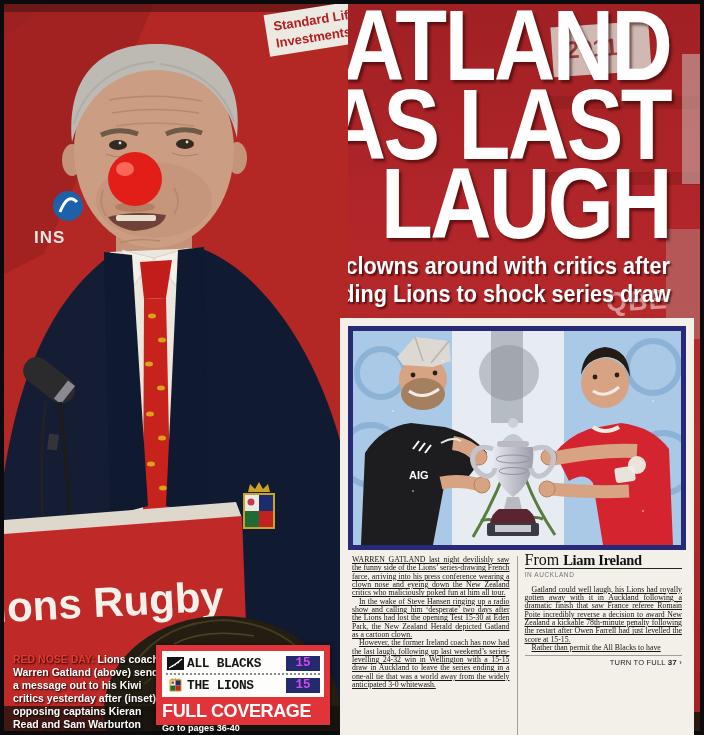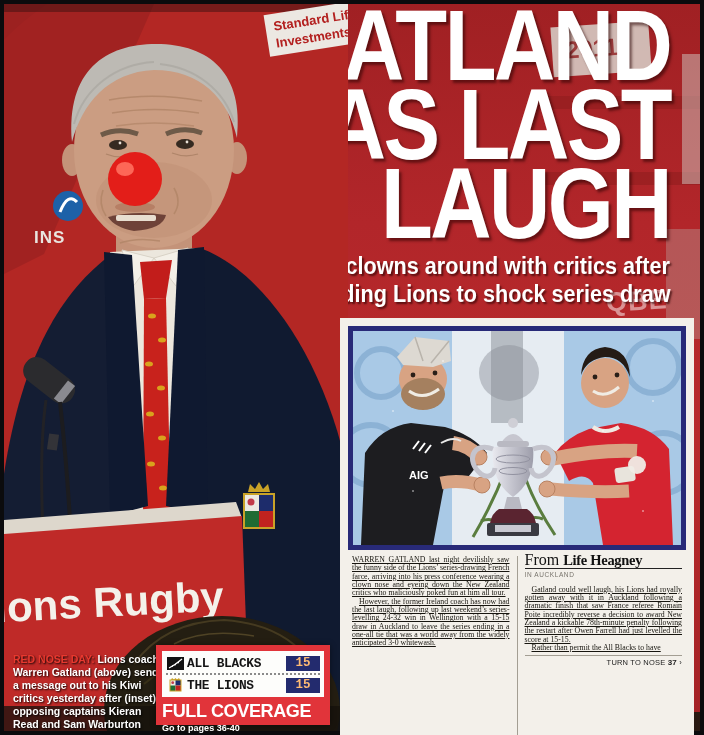--- a/index.html
+++ b/index.html
@@ -55,21 +55,21 @@
   .turn-line b{font-size:8px;}
   
   .score-box{position:absolute;left:156px;top:645px;width:174px;height:80px;background:#e1343a;z-index:4;
              padding:6px 6px 0 6px;box-sizing:border-box;box-shadow:0 0 6px rgba(0,0,0,.4);}
   .score-panel{background:#fdfdfb;padding:2px 4px;}
   .score-row{display:flex;align-items:center;height:20px;font-family:Liberation Mono, monospace;}
   .score-row + .score-row{border-top:2px dotted #8a8a8a;}
   .team-icon{width:18px;display:flex;align-items:center;justify-content:center;}
   .team-name{flex:1;font-size:13.5px;font-weight:700;color:#141414;letter-spacing:-.3px;margin-left:3px;
              transform:scaleX(.95);transform-origin:0 50%;white-space:nowrap;}
-  .score-chip{background:#232b6e;color:#fdba74;min-width:34px;text-align:center;font-size:12.5px;font-weight:700;
+  .score-chip{background:#232b6e;color:#d946ef;min-width:34px;text-align:center;font-size:12.5px;font-weight:700;
               height:15px;line-height:15px;}
   .full-coverage{color:#fff;font-size:19px;font-weight:700;letter-spacing:-.4px;margin-top:3px;
                  transform:scaleX(.95);transform-origin:0 50%;white-space:nowrap;}
   .pages-note{color:#fff;font-size:9.5px;font-weight:700;margin-top:0;transform:scaleX(.95);transform-origin:0 50%;}
 </style>
 </head>
 <body>
 
 <div class="page">
 
@@ -310,31 +310,32 @@
           <circle cx="300" cy="70" r="1"></circle>
             <circle cx="60" cy="160" r="1"></circle>
             <circle cx="290" cy="180" r="1"></circle>
         </g>
       </svg>
     </div>
 
     <div class="columns">
       <div class="col col-left">
         <p>WARREN GATLAND last night devilishly saw the funny side of the Lions’ series-drawing French farce, arriving into his press conference wearing a clown nose and eyeing down the New Zealand critics who maliciously poked fun at him all tour.</p>
+        <p class="indent">In the wake of Steve Hansen ringing up a radio show and calling him ‘desperate’ two days after the Lions had lost the opening Test 15-30 at Eden Park, the New Zealand Herald depicted Gatland as a cartoon clown.</p>
         <p class="indent">However, the former Ireland coach has now had the last laugh, following up last weekend’s series-levelling 24-32 win in Wellington with a 15-15 draw in Auckland to leave the series ending in a one-all tie that was a world away from the widely anticipated 3-0 whitewash.</p>
       </div>
       <div class="col col-right">
         <div class="byline-row">
-          <span class="byline-prefix">From </span><span class="byline-name">Life Heagney</span>
+          <span class="byline-prefix">From </span><span class="byline-name">Liam Ireland</span>
         </div>
         <div class="byline-loc">IN AUCKLAND</div>
         <p class="indent">Gatland could well laugh, his Lions had royally gotten away with it in Auckland following a dramatic finish that saw France referee Romain Poite incredibly reverse a decision to award New Zealand a kickable 78th-minute penalty following the restart after Owen Farrell had just levelled the score at 15-15.</p>
         <p class="indent">Rather than permit the All Blacks to have</p>
         <div class="turn-line">
-          <span>TURN TO NOSE </span><b>37</b>
+          <span>TURN TO FULL </span><b>37</b>
           <span>›</span>
         </div>
       </div>
     </div>
   </div>
 
   <div class="score-box">
     <div class="score-panel">
       <div class="score-row">
         <span class="team-icon">

